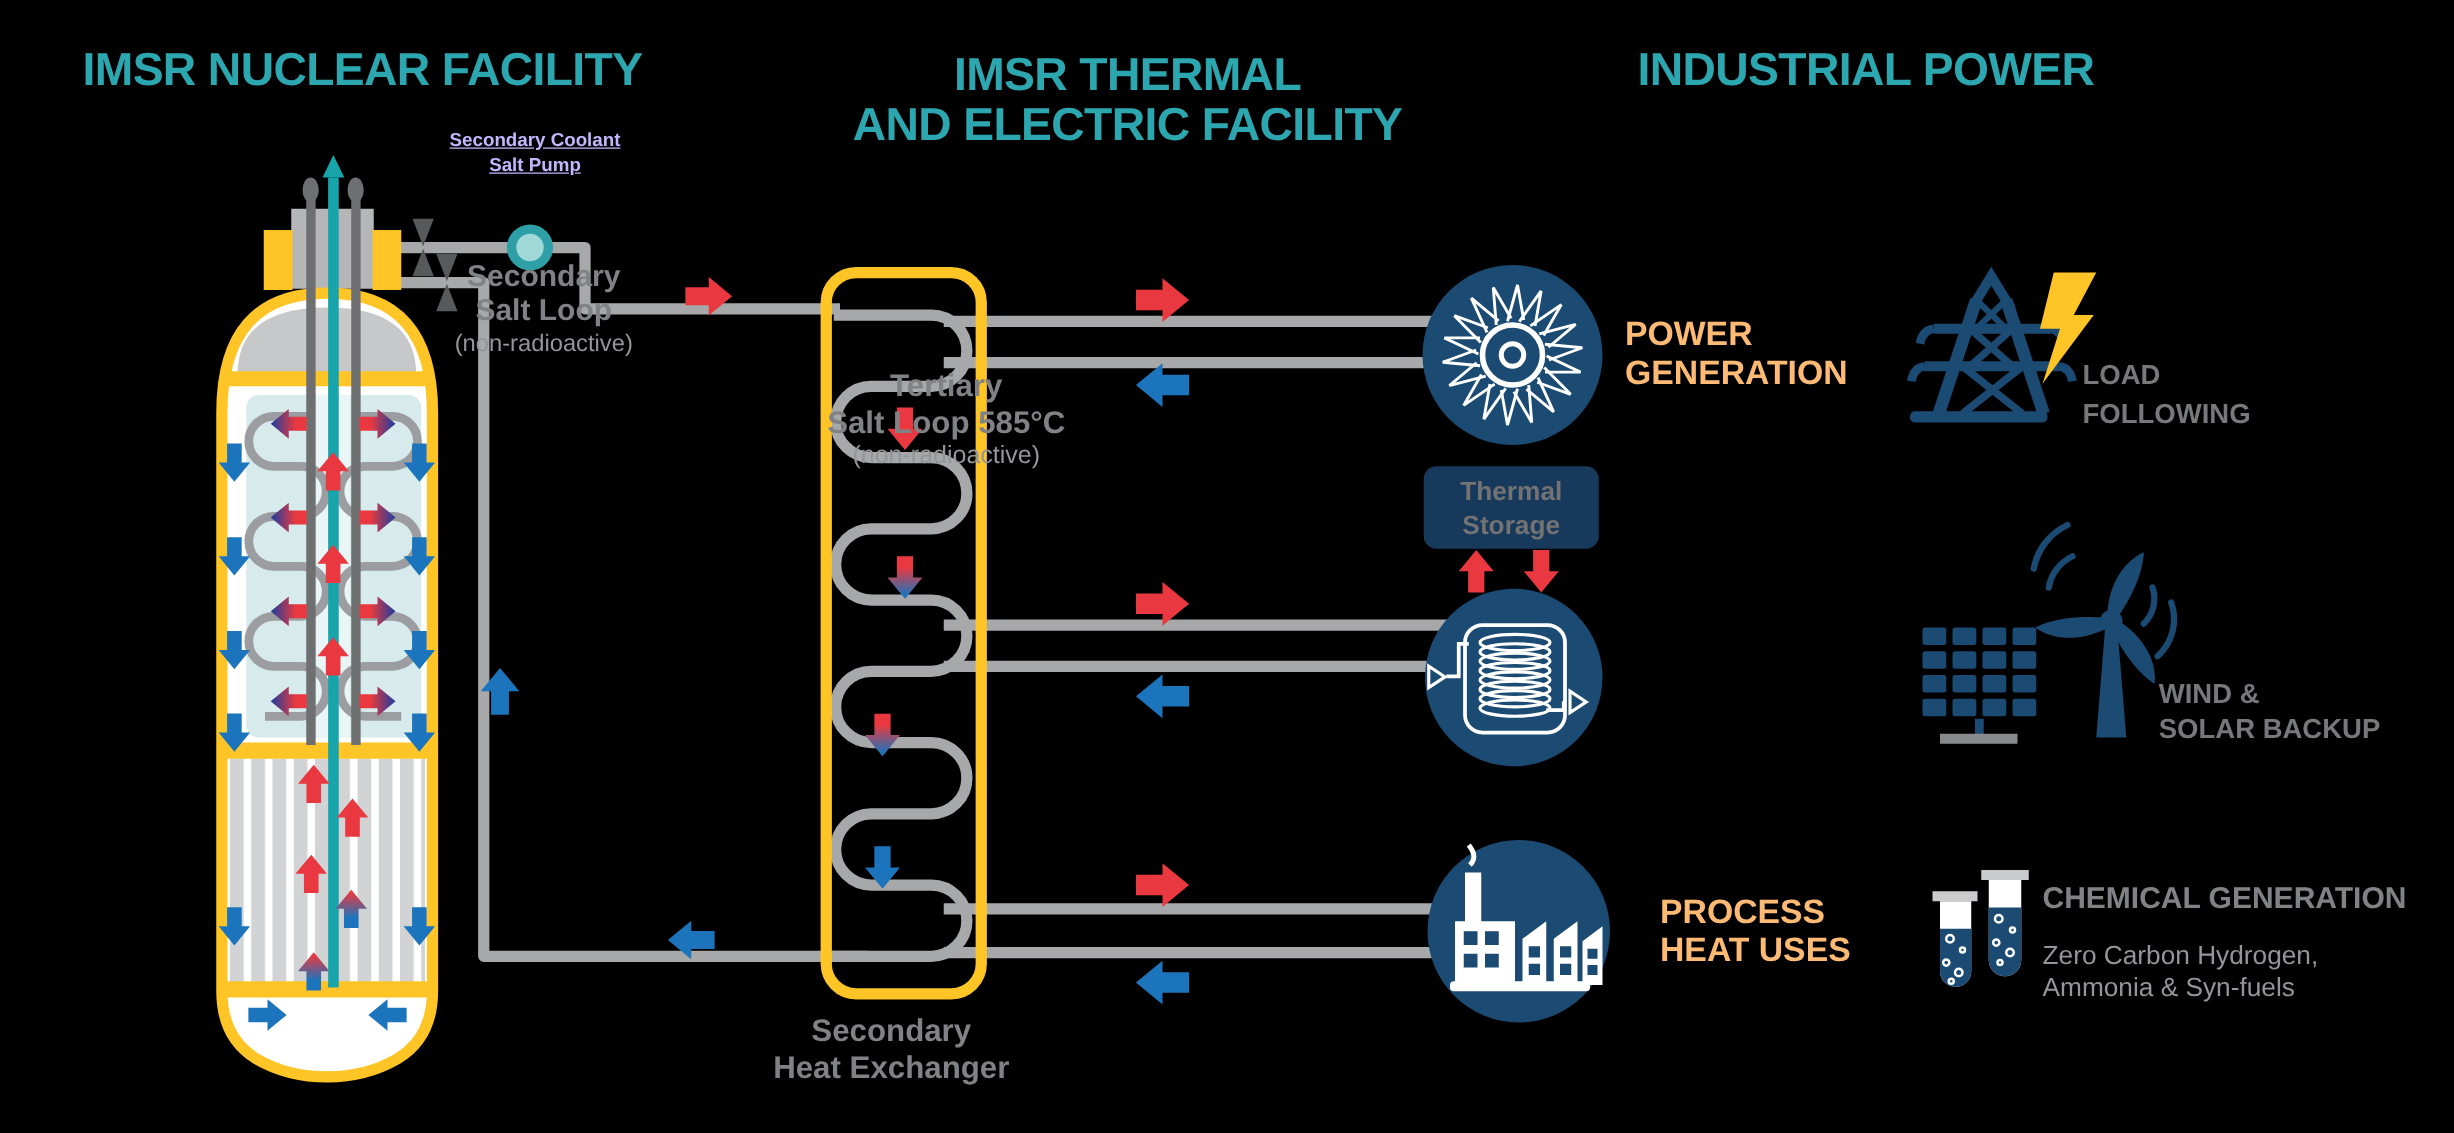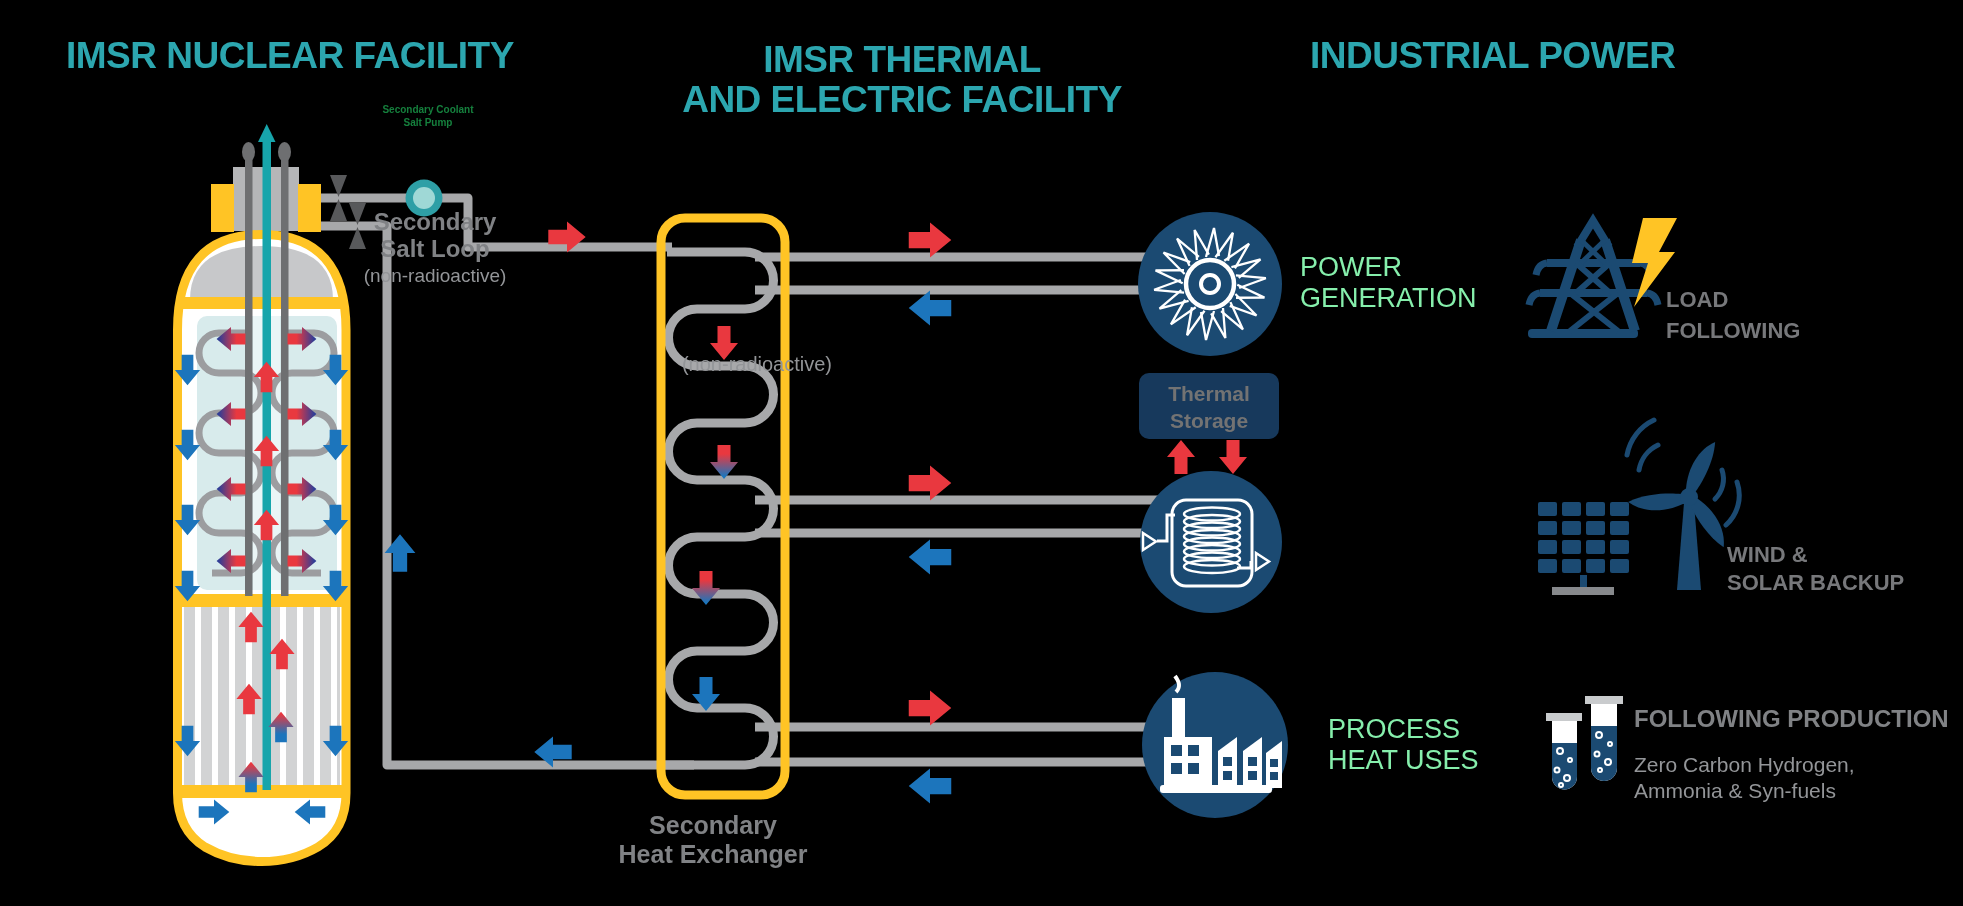--- a/index.html
+++ b/index.html
@@ -5,28 +5,28 @@
   html,body{margin:0;padding:0;background:#000;}
   #canvas{position:relative;width:1963px;height:906px;background:#000;overflow:hidden;
           font-family:"Liberation Sans",sans-serif;}
   svg{position:absolute;left:0;top:0;}
   .lbl{position:absolute;white-space:pre-line;}
   .ctr{transform:translateX(-50%);text-align:center;}
   .title{font-size:37px;font-weight:bold;color:#2CA6AF;letter-spacing:-0.5px;line-height:1.07;}
   #t-nuclear{left:66px;top:36px;}
   #t-thermal{left:902px;top:40px;}
   #t-industrial{left:1310px;top:36px;}
-  #pump-lbl{left:428px;top:103px;font-size:10px;font-weight:bold;color:#15803d;line-height:1.3;}
+  #pump-lbl{left:428px;top:103px;font-size:15px;font-weight:bold;color:#c4b5fd;line-height:1.3;text-decoration:underline;}
   #sec-loop{left:435px;top:209px;font-size:24px;font-weight:bold;color:#808285;line-height:1.12;}
   #sec-note{left:435px;top:265px;font-size:19px;color:#939598;}
   #ter-loop{left:757px;top:295px;font-size:25px;font-weight:bold;color:#808285;line-height:1.14;}
   #ter-note{left:757px;top:353px;font-size:20px;color:#939598;}
   #hx-lbl{left:713px;top:811px;font-size:25px;font-weight:bold;color:#808285;line-height:1.16;}
   #ts-lbl{left:1209px;top:380px;font-size:21px;font-weight:bold;color:#737373;line-height:1.3;}
-  .outlbl{font-size:27px;font-weight:normal;color:#86efac;line-height:1.15;}
+  .outlbl{font-size:27px;font-weight:bold;color:#fdba74;line-height:1.15;}
   #out-0{left:1300px;top:252px;}
   #out-1{left:1300px;top:511px;}
   #out-2{left:1300px;top:714px;margin-left:28px;}
   .induslbl{font-size:22px;font-weight:bold;color:#77787B;line-height:1.4;}
   #lf-lbl{left:1666px;top:285px;}
   #ws-lbl{left:1727px;top:541px;line-height:1.25;}
   #chem-t{left:1634px;top:705px;font-size:24px;font-weight:bold;color:#808285;}
   #chem-s{left:1634px;top:736px;font-size:21px;color:#939598;line-height:1.24;margin-top:16px;}
 </style>
 </head>
@@ -306,32 +306,34 @@
 <div id="t-thermal" class="lbl title ctr">IMSR THERMAL
 AND ELECTRIC FACILITY</div>
 <div id="t-industrial" class="lbl title">INDUSTRIAL POWER</div>
 
 <div id="pump-lbl" class="lbl ctr">Secondary Coolant
 Salt Pump</div>
 <div id="sec-loop" class="lbl ctr">Secondary
 Salt Loop</div>
 <div id="sec-note" class="lbl ctr">(non-radioactive)</div>
 
+<div id="ter-loop" class="lbl ctr">Tertiary
+Salt Loop 585°C</div>
 <div id="ter-note" class="lbl ctr">(non-radioactive)</div>
 <div id="hx-lbl" class="lbl ctr">Secondary
 Heat Exchanger</div>
 <div id="ts-lbl" class="lbl ctr">Thermal
 Storage</div>
 
 <div id="out-0" class="lbl outlbl">POWER
 GENERATION</div>
 <div id="out-2" class="lbl outlbl">PROCESS
 HEAT USES</div>
 
 <div id="lf-lbl" class="lbl induslbl">LOAD
 FOLLOWING</div>
 <div id="ws-lbl" class="lbl induslbl">WIND &amp;
 SOLAR BACKUP</div>
-<div id="chem-t" class="lbl">FOLLOWING PRODUCTION</div>
+<div id="chem-t" class="lbl">CHEMICAL GENERATION</div>
 <div id="chem-s" class="lbl">Zero Carbon Hydrogen,
 Ammonia &amp; Syn-fuels</div>
 
 </div>
 
 </body></html>

